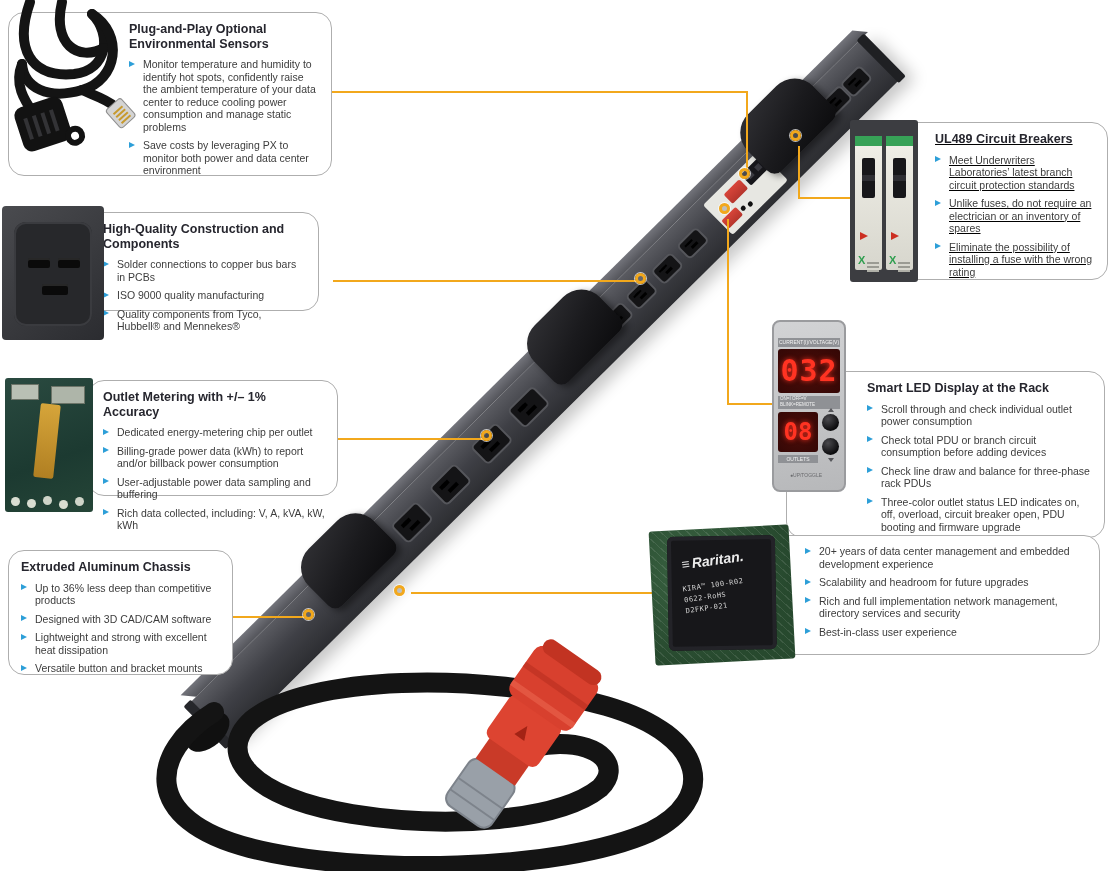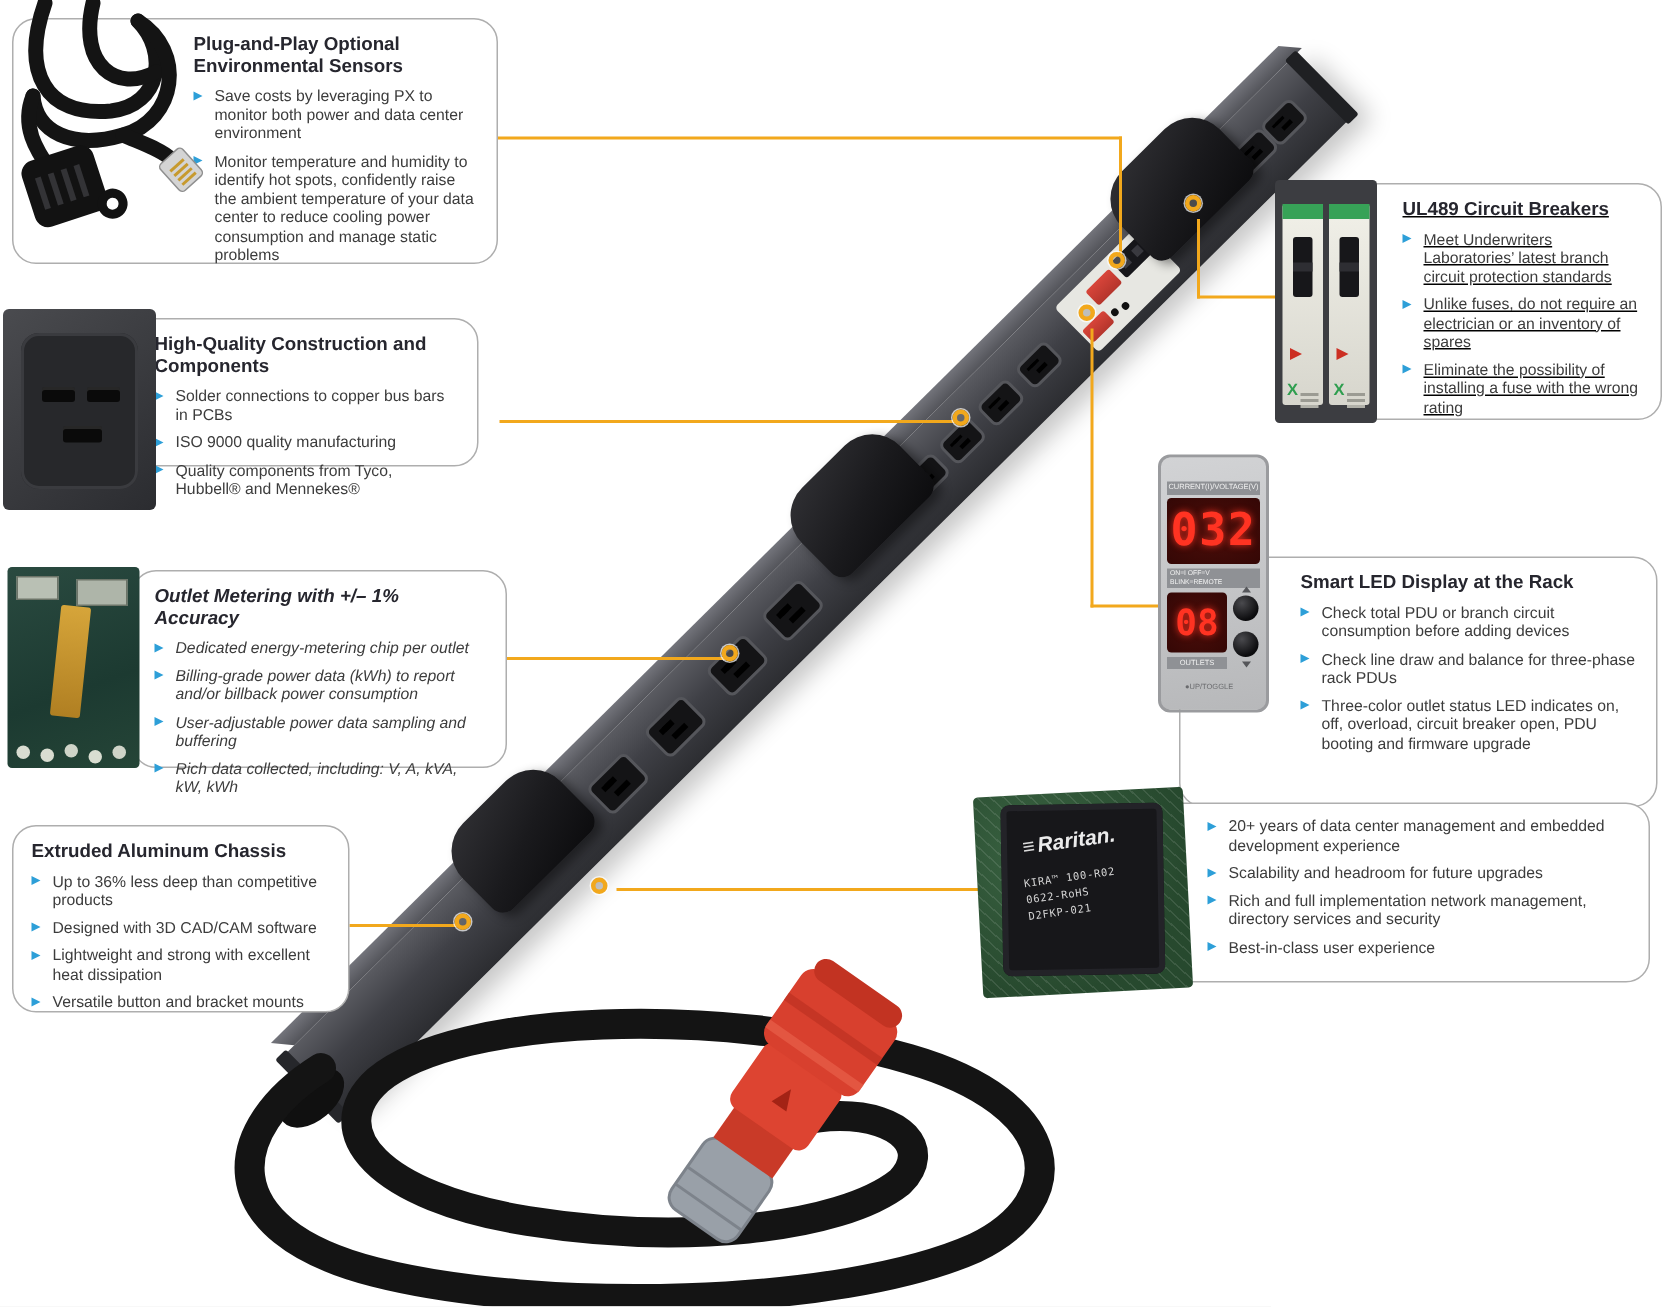--- a/index.html
+++ b/index.html
@@ -68,21 +68,21 @@
   
   #photo-breaker{left:850px;top:120px;width:68px;height:162px;background:#3c3d41;border-radius:3px;}
   .breaker{position:absolute;top:16px;width:27px;height:134px;background:linear-gradient(#f1f0e8,#d7d6cd);border-radius:2px;}
   .breaker .green{position:absolute;left:0;top:0;width:100%;height:10px;background:#37a257;box-shadow:0 12px 0 -10px #37a257;}
   .breaker .toggle{position:absolute;left:7px;top:22px;width:13px;height:40px;background:#17171a;border-radius:2px;}
   .breaker .toggle::after{content:"";position:absolute;left:0;top:17px;width:100%;height:6px;background:#2e2e33;}
   .breaker .redmark{position:absolute;left:5px;top:96px;width:0;height:0;border-top:4px solid transparent;border-bottom:4px solid transparent;border-left:8px solid #cc2f22;}
   .breaker .xlogo{position:absolute;left:3px;bottom:4px;font-size:11px;font-weight:bold;color:#2f9e4f;}
   .breaker .fine{position:absolute;right:3px;bottom:6px;width:12px;height:2px;background:#9b9b93;box-shadow:0 4px 0 0 #9b9b93,0 8px 0 0 #b0b0a8;}
   
-  #photo-led{left:772px;top:303px;width:74px;height:172px;background:linear-gradient(170deg,#d2d3d5,#b7b8ba);
+  #photo-led{left:772px;top:320px;width:74px;height:172px;background:linear-gradient(170deg,#d2d3d5,#b7b8ba);
              border-radius:8px;border:2px solid #9a9b9e;}
   #photo-led .bar-label{position:absolute;background:#8f9195;color:#f2f2f2;text-align:center;overflow:hidden;}
   #photo-led .lbl-top{left:4px;top:16px;width:62px;height:9px;font-size:5px;line-height:9px;}
   #photo-led .disp{position:absolute;background:radial-gradient(#4c0e0a,#340705);border-radius:3px;
         color:var(--led-red);font-family:"DejaVu Sans Mono",monospace;font-weight:bold;text-align:center;
         text-shadow:0 0 5px rgba(255,51,34,.85);}
   #photo-led .d1{left:4px;top:27px;width:62px;height:44px;font-size:30px;line-height:44px;letter-spacing:1px;}
   #photo-led .mode{left:4px;top:74px;width:62px;height:13px;font-size:4.5px;line-height:6px;text-align:left;padding-left:2px;}
   #photo-led .d2{left:4px;top:90px;width:40px;height:40px;font-size:24px;line-height:40px;}
   #photo-led .btn{position:absolute;left:48px;width:17px;height:17px;border-radius:50%;
@@ -179,25 +179,25 @@
   <div class="marker" style="left:303px;top:609px;"></div>
   <div class="marker" style="left:790px;top:130px;"></div>
   <div class="marker" style="left:719px;top:203px;"></div>
   <div class="marker" style="left:394px;top:585px;"></div>
 
   <div class="callout" style="left:8px;top:12px;width:324px;height:164px;padding-left:120px;">
     <h3>Plug-and-Play Optional Environmental Sensors</h3>
     <ul>
       <li>
           <span class="arrow"></span>
+          <span>Monitor temperature and humidity to identify hot spots, confidently raise the ambient temperature of your data center to reduce cooling power consumption and manage static problems</span>
+        </li>
+      <li>
+          <span class="arrow"></span>
           <span>Save costs by leveraging PX to monitor both power and data center environment</span>
-        </li>
-      <li>
-          <span class="arrow"></span>
-          <span>Monitor temperature and humidity to identify hot spots, confidently raise the ambient temperature of your data center to reduce cooling power consumption and manage static problems</span>
         </li>
     </ul>
   </div>
   <svg id="sensor-art" width="160" height="195" viewBox="0 0 160 195">
     <g fill="none" stroke="#141414" stroke-width="10" stroke-linecap="round">
       <path d="M 30 2 C 14 48 30 78 74 74 C 108 70 112 34 92 14"></path>
       <path d="M 62 2 C 52 44 78 62 104 48"></path>
       <path d="M 92 14 C 124 34 118 80 82 90 C 48 100 24 88 22 64"></path>
       <path d="M 82 90 C 96 96 108 100 114 106"></path>
       <path d="M 22 64 C 14 84 24 100 34 114"></path>
@@ -237,21 +237,21 @@
     </ul>
   </div>
   <div class="photo" id="photo-c19">
     <div class="face">
       <div class="s1"></div>
         <div class="s2"></div>
         <div class="s3"></div>
     </div>
   </div>
 
-  <div class="callout" style="left:88px;top:380px;width:250px;height:132px;padding-left:14px;font-style:italic;">
+  <div class="callout" style="left:88px;top:380px;width:250px;height:116px;padding-left:14px;">
     <h3>Outlet Metering with +/– 1% Accuracy</h3>
     <ul>
       <li>
           <span class="arrow"></span>
           <span>Dedicated energy-metering chip per outlet</span>
         </li>
       <li>
           <span class="arrow"></span>
           <span>Billing-grade power data (kWh) to report and/or billback power consumption</span>
         </li>
@@ -324,20 +324,24 @@
         <div class="toggle"></div>
         <div class="redmark"></div>
       <div class="xlogo">X</div>
         <div class="fine"></div>
     </div>
   </div>
 
   <div class="callout" style="left:786px;top:323px;width:319px;height:167px;padding-left:80px;margin-top:48px;">
     <h3>Smart LED Display at the Rack</h3>
     <ul>
+      <li>
+          <span class="arrow"></span>
+          <span>Scroll through and check individual outlet power consumption</span>
+        </li>
       <li>
           <span class="arrow"></span>
           <span>Check total PDU or branch circuit consumption before adding devices</span>
         </li>
       <li>
           <span class="arrow"></span>
           <span>Check line draw and balance for three-phase rack PDUs</span>
         </li>
       <li>
           <span class="arrow"></span>

